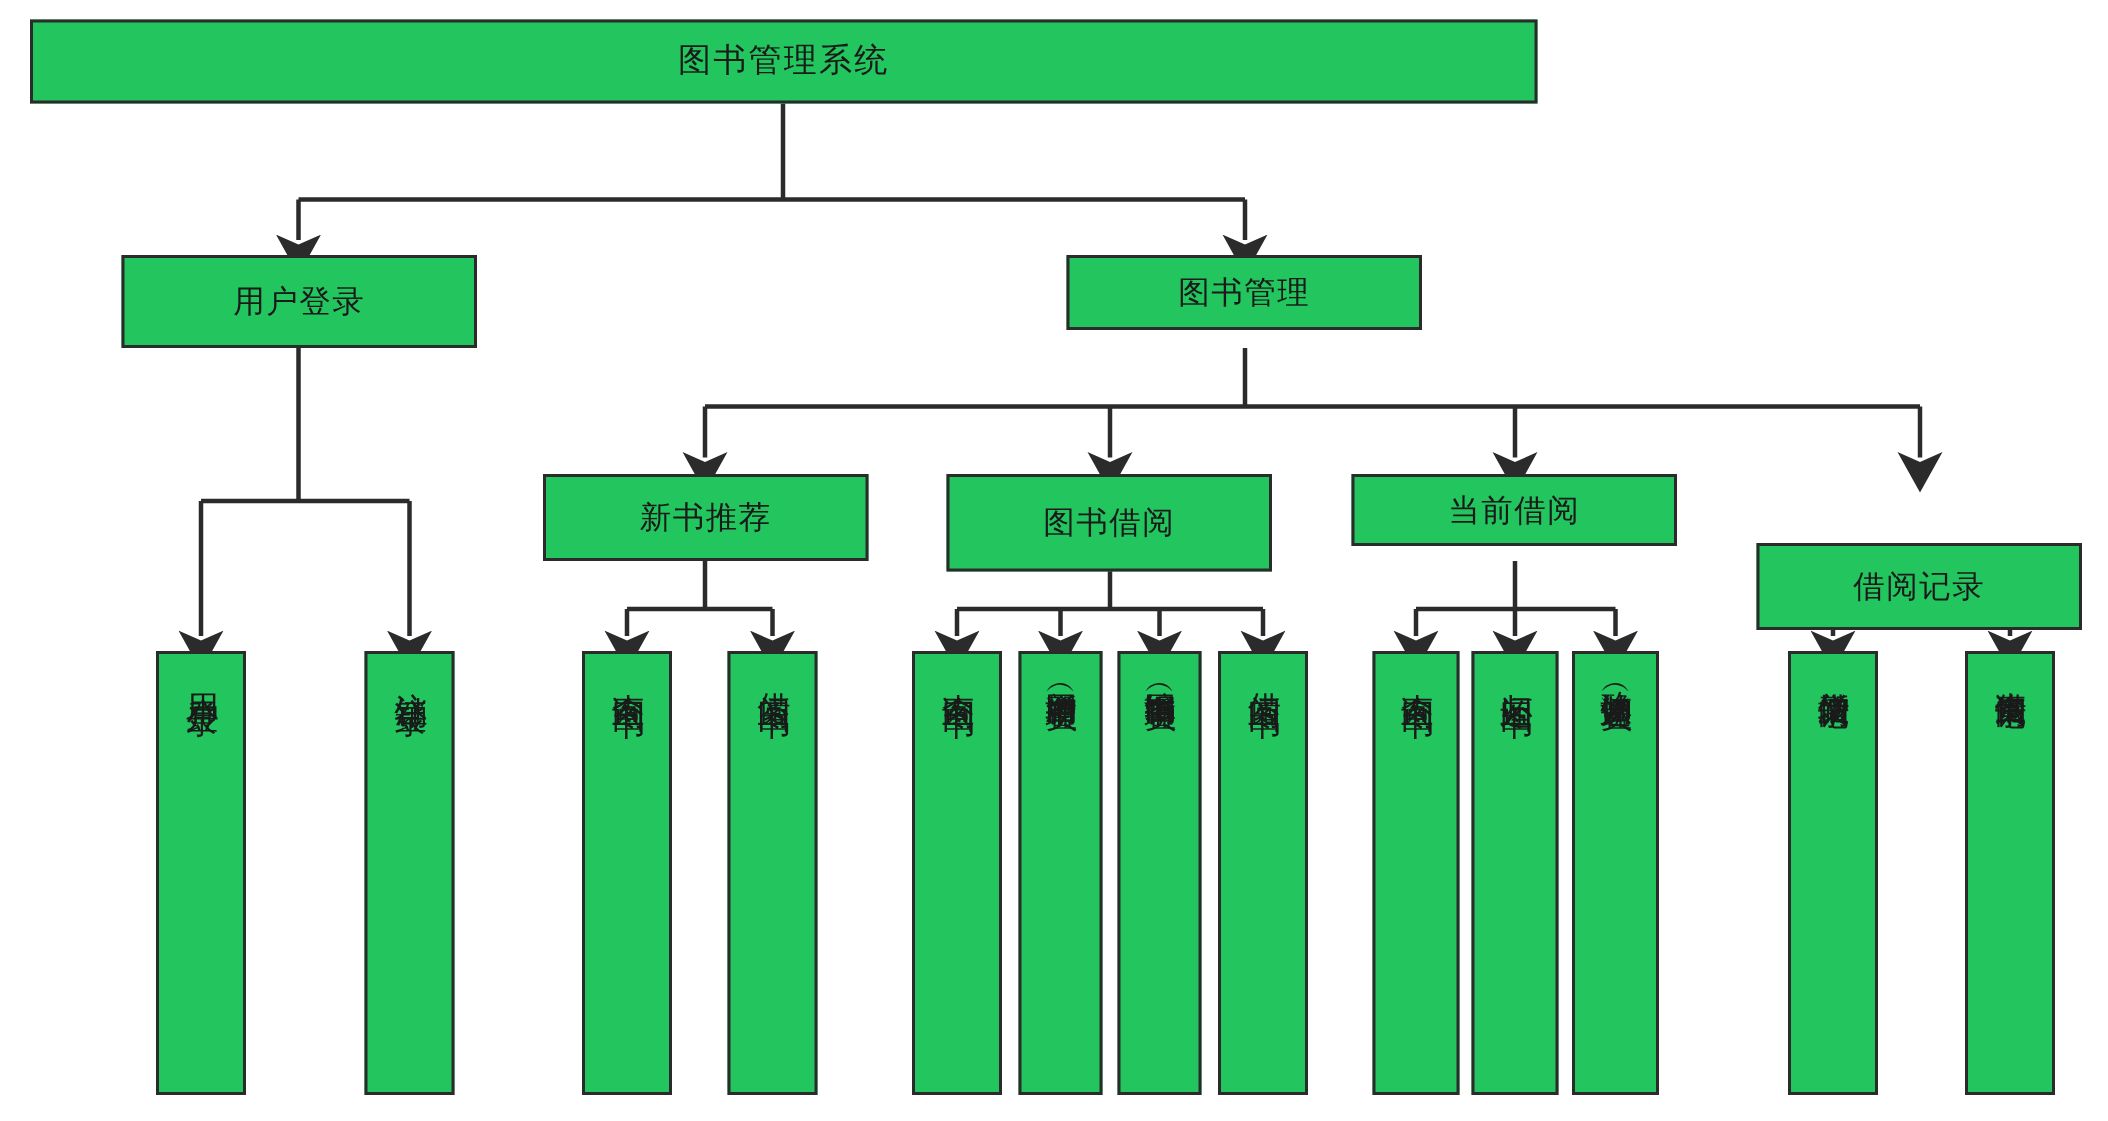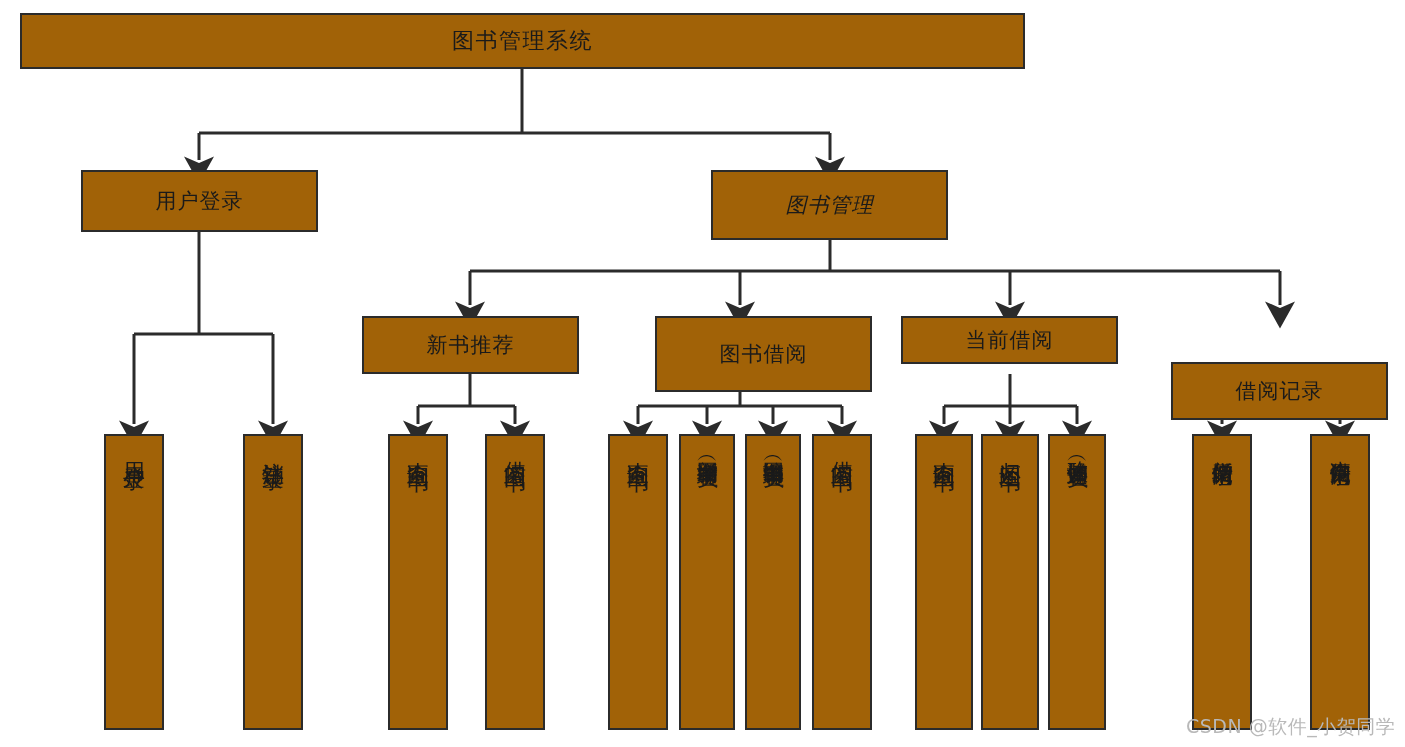--- a/index.html
+++ b/index.html
@@ -21,21 +21,21 @@
     position: absolute;
     left: 0;
     top: 0;
     width: 1405px;
     height: 747px;
   }
   .node {
     position: absolute;
     box-sizing: border-box;
     border: 2px solid #2b2b2b;
-    background: #a16207;
+    background: #22c55e;
     color: #1a1a1a;
     display: flex;
     align-items: center;
     justify-content: center;
     text-align: center;
   }
   .node .lbl {
     display: block;
     line-height: 1.18;
   }
@@ -132,27 +132,27 @@
     </g>
   </svg>
 
   <div id="nodes">
       <div class="node h root" style="left: 20px; top: 13px; width: 1005px; height: 56px;">
         <span class="lbl">图书管理系统</span>
       </div>
       <div class="node h" style="left: 81px; top: 170px; width: 237px; height: 62px;">
         <span class="lbl">用户登录</span>
       </div>
-      <div class="node h" style="left: 711px; top: 170px; width: 237px; height: 70px; font-style: italic;">
+      <div class="node h" style="left: 711px; top: 170px; width: 237px; height: 50px;">
         <span class="lbl">图书管理</span>
       </div>
       <div class="node h" style="left: 362px; top: 316px; width: 217px; height: 58px;">
         <span class="lbl">新书推荐</span>
       </div>
-      <div class="node h" style="left: 655px; top: 316px; width: 217px; height: 76px;">
+      <div class="node h" style="left: 631px; top: 316px; width: 217px; height: 65px;">
         <span class="lbl">图书借阅</span>
       </div>
       <div class="node h" style="left: 901px; top: 316px; width: 217px; height: 48px;">
         <span class="lbl">当前借阅</span>
       </div>
       <div class="node h" style="left: 1171px; top: 316px; width: 217px; height: 58px; margin-top: 46px;">
         <span class="lbl">借阅记录</span>
       </div>
       <div class="node v" style="left: 104px; top: 434px; width: 60px; height: 296px;">
         <span class="lbl">用户登录</span>
@@ -188,14 +188,13 @@
         <span class="lbl">确认归还（管理员）</span>
       </div>
       <div class="node v tall" style="left: 1192px; top: 434px; width: 60px; height: 296px;">
         <span class="lbl">新增借阅记录</span>
       </div>
       <div class="node v tall" style="left: 1310px; top: 434px; width: 60px; height: 296px;">
         <span class="lbl">查询借阅记录</span>
       </div>
     </div>
 
-  <div class="watermark">CSDN @软件_小贺同学</div>
 </div>
 
 </body></html>

